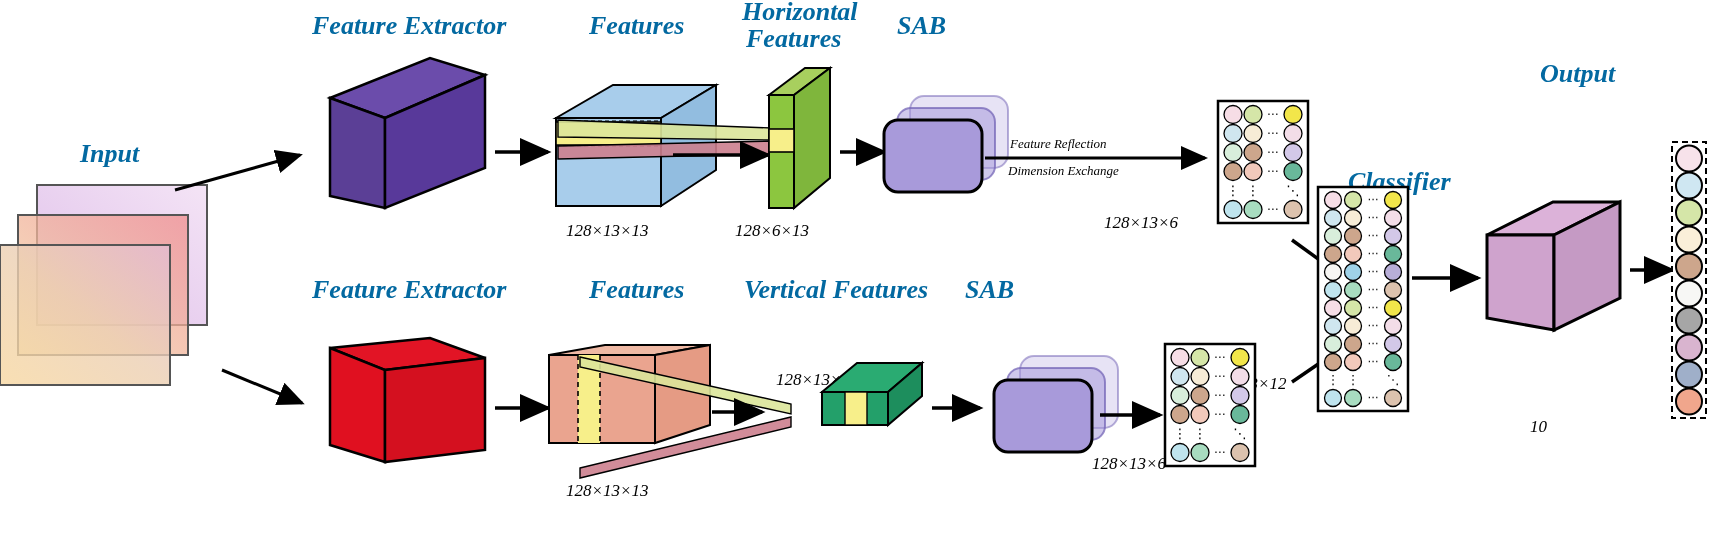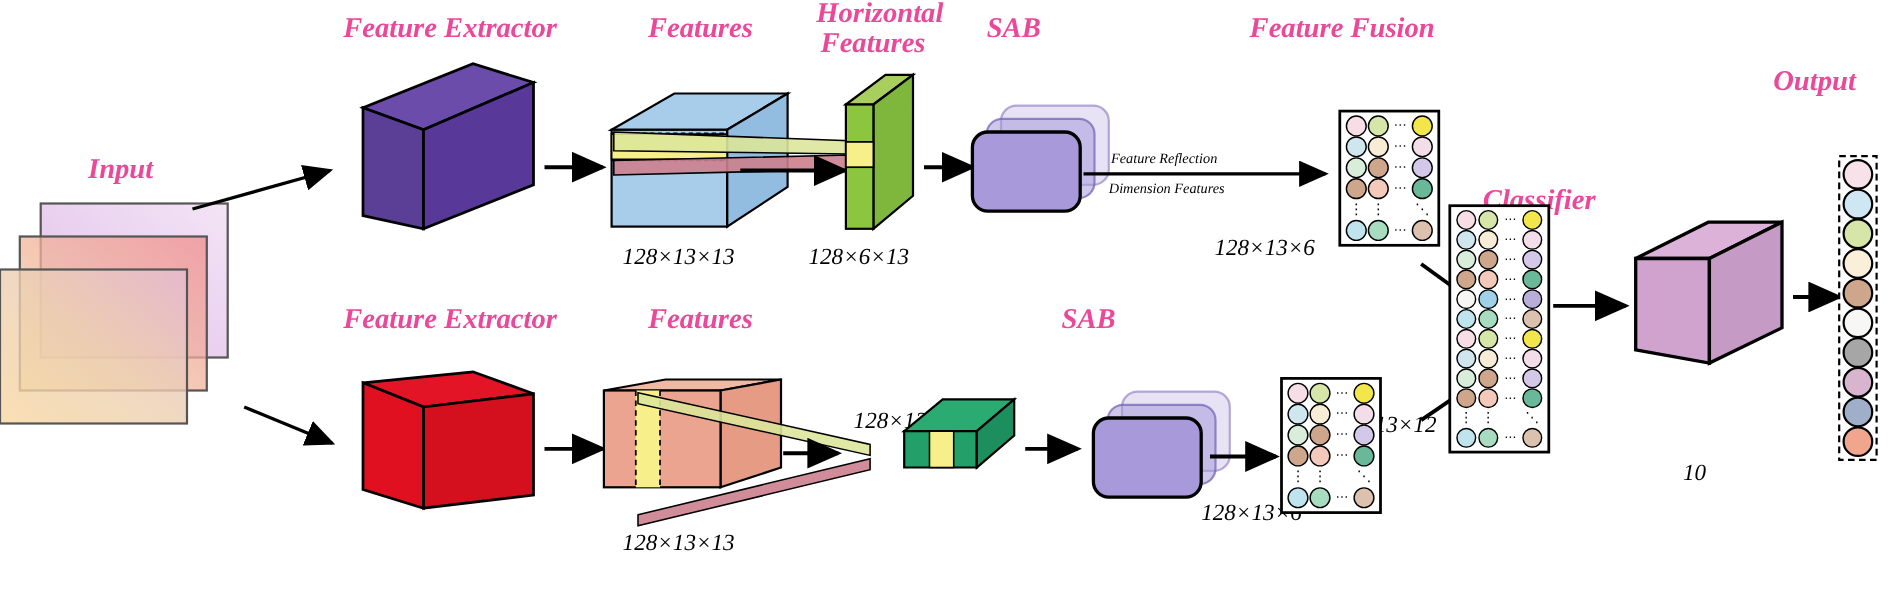--- a/index.html
+++ b/index.html
@@ -1,56 +1,56 @@
 <!DOCTYPE html>
 <html><head>
 <meta charset="utf-8">
 <style>
   html,body{margin:0;padding:0;background:#ffffff;}
   body{width:1720px;height:538px;font-family:"Liberation Serif",serif;}
   #stage{position:relative;width:1720px;height:538px;overflow:hidden;background:#fff;}
   .lbl{position:absolute;font-family:"Liberation Serif",serif;font-weight:bold;font-style:italic;
-       color:#ec4899;white-space:nowrap;line-height:1.05;}
+       color:#0369a1;white-space:nowrap;line-height:1.05;}
   .title{font-size:26px;}
-  .dim{position:absolute;font-family:"Liberation Serif",serif;font-style:italic;font-size:21px;
+  .dim{position:absolute;font-family:"Liberation Serif",serif;font-style:italic;font-size:17px;
        color:#000;white-space:nowrap;}
   .tinylbl{position:absolute;font-family:"Liberation Serif",serif;font-style:italic;font-size:13px;
        color:#000;white-space:nowrap;}
   .svgbox{position:absolute;left:0;top:0;width:1720px;height:538px;overflow:visible;}
 </style>
 </head>
 <body>
 
 <div id="stage">
 
   <div class="lbl title" style="left:80px;top:140px;">Input</div>
   <div class="lbl title" style="left:312px;top:12px;">Feature Extractor</div>
   <div class="lbl title" style="left:589px;top:12px;">Features</div>
   <div class="lbl title" style="left:742px;top:-2px;">Horizontal</div>
   <div class="lbl title" style="left:746px;top:25px;">Features</div>
   <div class="lbl title" style="left:897px;top:12px;">SAB</div>
-  <div class="lbl title" style="left:1136px;top:12px;">Feature Fusion</div>
   <div class="lbl title" style="left:1348px;top:168px;">Classifier</div>
-  <div class="lbl title" style="left:1612px;top:60px;">Output</div>
+  <div class="lbl title" style="left:1540px;top:60px;">Output</div>
 
   <div class="lbl title" style="left:312px;top:276px;">Feature Extractor</div>
   <div class="lbl title" style="left:589px;top:276px;">Features</div>
+  <div class="lbl title" style="left:744px;top:276px;">Vertical Features</div>
   <div class="lbl title" style="left:965px;top:276px;">SAB</div>
 
   <div class="dim" style="left:566px;top:221px;">128×13×13</div>
   <div class="dim" style="left:735px;top:221px;font-style:italic;">128×6×13</div>
   <div class="dim" style="left:1104px;top:213px;">128×13×6</div>
   <div class="dim" style="left:1204px;top:374px;">128×13×12</div>
   <div class="dim" style="left:566px;top:481px;">128×13×13</div>
   <div class="dim" style="left:776px;top:370px;">128×13×6</div>
   <div class="dim" style="left:1092px;top:454px;">128×13×6</div>
   <div class="dim" style="left:1530px;top:417px;text-align:center;">10</div>
 
   <div class="tinylbl" style="left:1010px;top:136px;">Feature Reflection</div>
-  <div class="tinylbl" style="left:1008px;top:163px;">Dimension Features</div>
+  <div class="tinylbl" style="left:1008px;top:163px;">Dimension Exchange</div>
 
   <svg class="svgbox">
     <defs>
       <linearGradient id="g0" x1="0" y1="1" x2="1" y2="0">
         <stop offset="0" stop-color="#d9b4e6"></stop>
           <stop offset="1" stop-color="#f2dff4"></stop>
       </linearGradient>
       <linearGradient id="g1" x1="0" y1="1" x2="1" y2="0">
         <stop offset="0" stop-color="#f2dca8"></stop>
           <stop offset="1" stop-color="#f08d8d"></stop>

